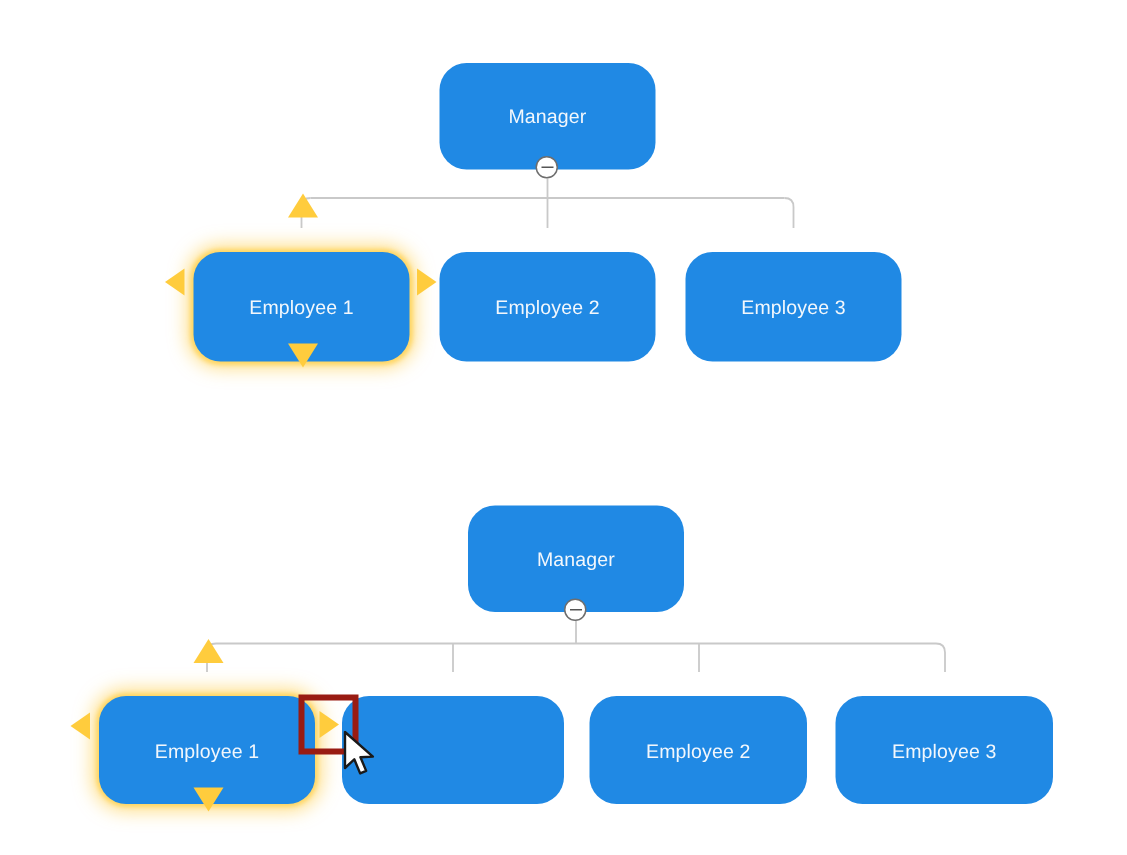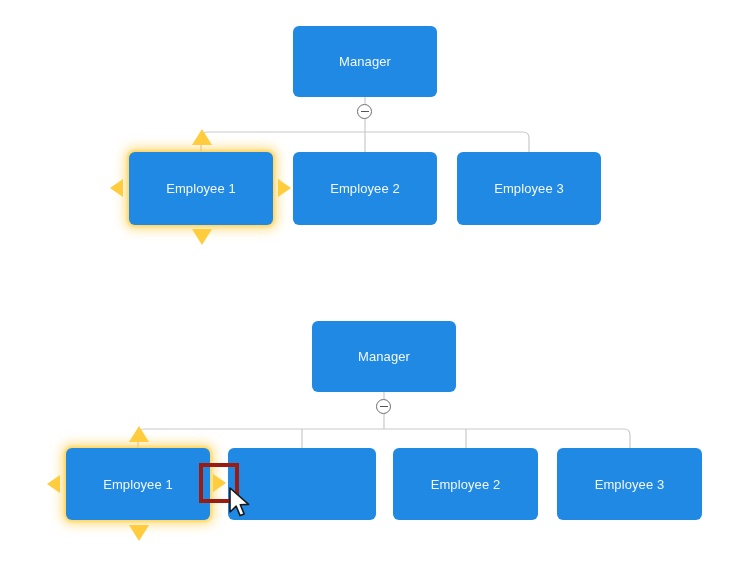--- a/index.html
+++ b/index.html
@@ -17,30 +17,31 @@
     position: relative;
     width: 751px;
     height: 570px;
     background: #ffffff;
   }
 
   
   .node {
     position: absolute;
     box-sizing: border-box;
-    border-radius: 6px;
+    border-radius: 18px;
     background: #2089e4;
     display: flex;
     align-items: center;
     justify-content: center;
     color: #ffffff;
     font-size: 13px;
     line-height: 1;
     letter-spacing: 0.1px;
     user-select: none;
+    margin-top: 16px;
   }
   .node-label {
     color: #f2f7fc;
     font-size: 13px;
     font-family: "Liberation Sans", sans-serif;
     pointer-events: none;
   }
   .node.selected {
     box-shadow: 0 0 11px 5px rgba(255, 203, 61, 0.55),
                 0 0 3px 2px rgba(255, 214, 92, 0.75);

